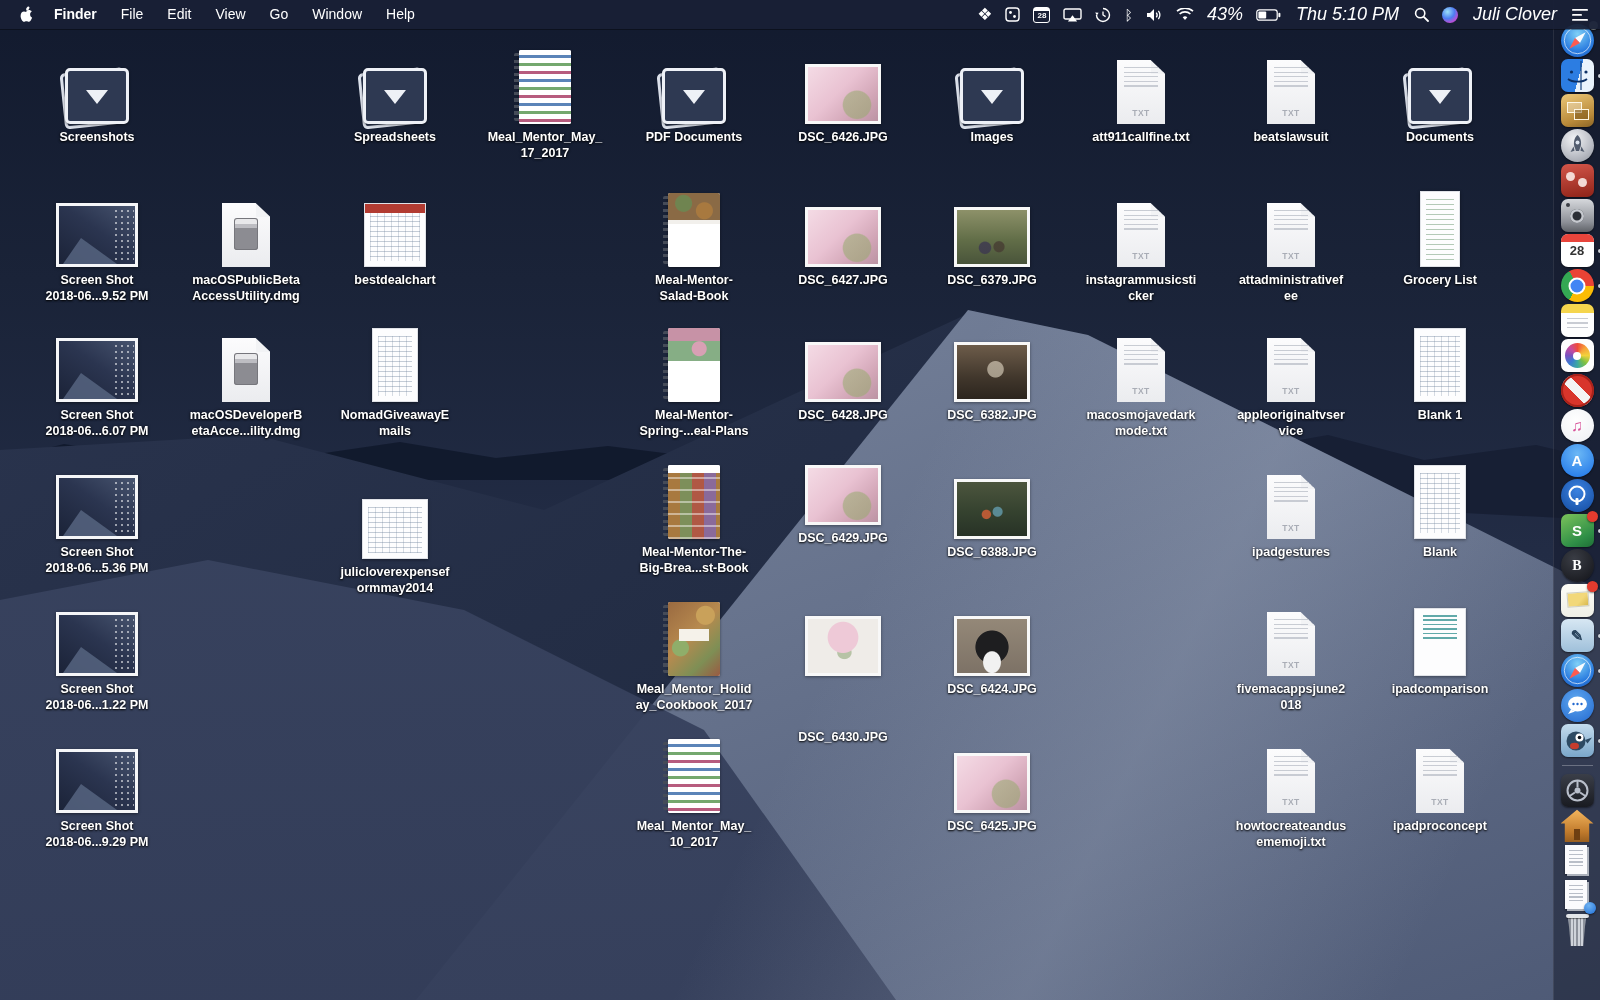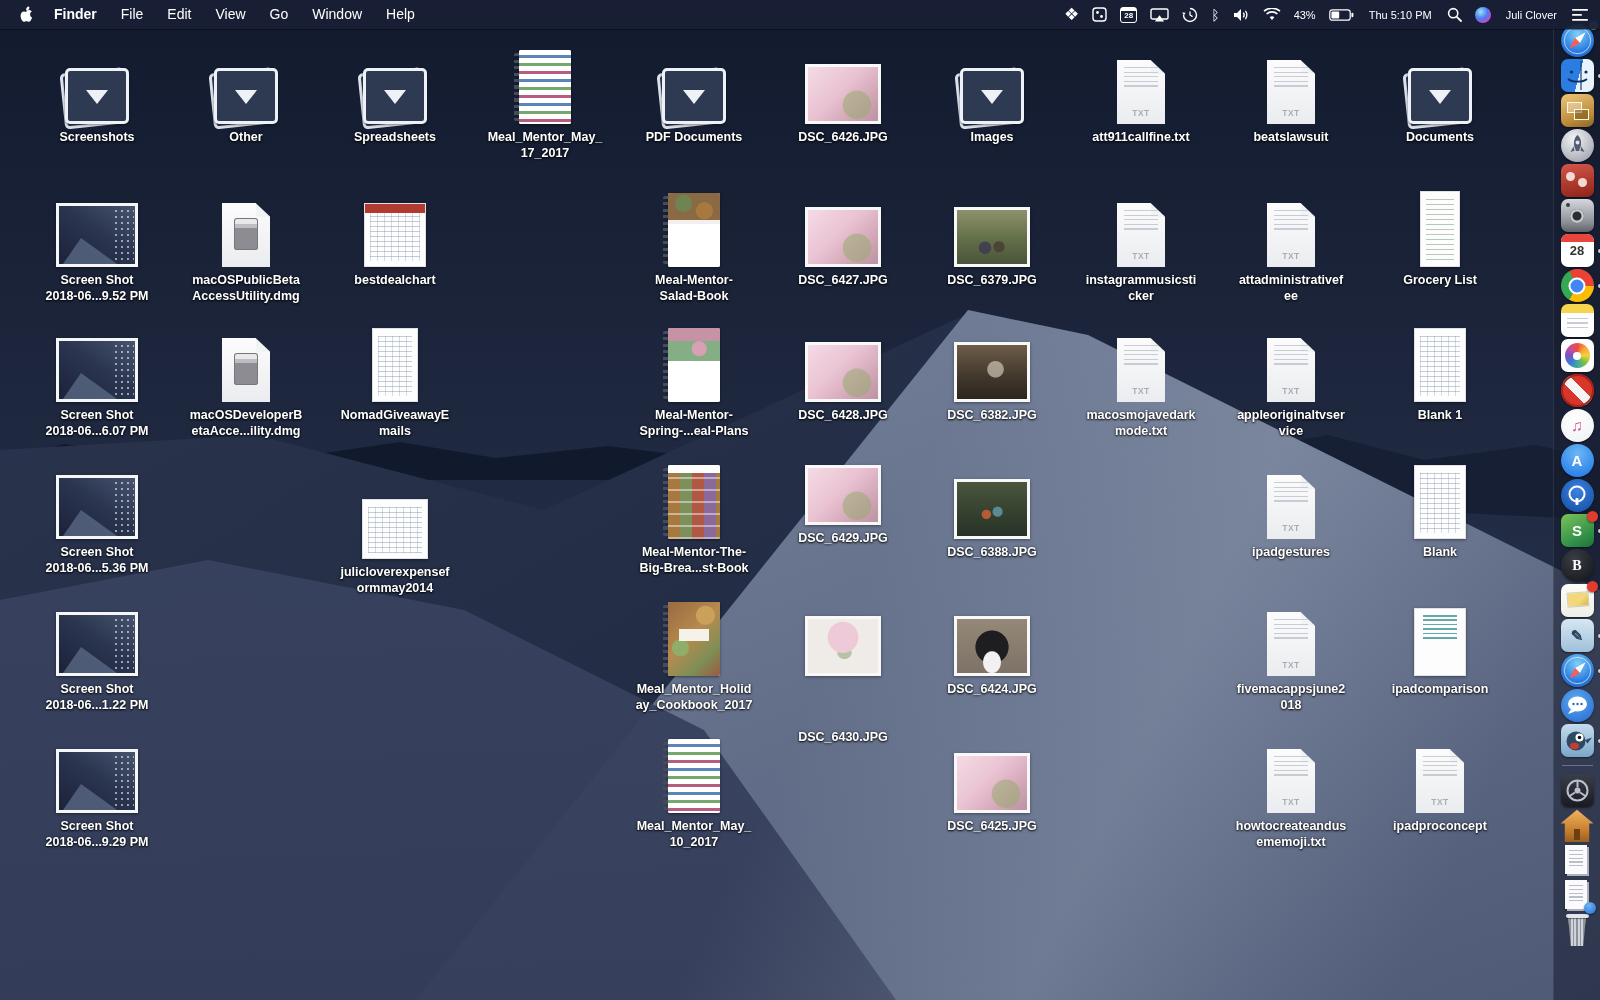--- a/index.html
+++ b/index.html
@@ -25,21 +25,21 @@
     background:rgba(24,32,54,.94);display:flex;align-items:center;color:#fff;
     font-size:14px;box-shadow:0 1px 0 rgba(0,0,0,.35);justify-content:center;}
   .apple{display:flex;align-items:center;margin:0 14px 0 19px;cursor:default;}
   .menus{display:flex;align-items:center;}
   .menu-item{padding:0 12px;line-height:29px;}
   .menu-item.app-name{font-weight:bold;padding-left:6px;}
   .status{margin-left:auto;display:flex;align-items:center;gap:13px;padding-right:12px;}
   .st{display:inline-flex;align-items:center;justify-content:center;line-height:1;}
   .st.glyph17{font-size:17px;}
   .st.bt{font-size:14px;font-family:"DejaVu Sans",sans-serif;}
-  .sttext{font-size:11px;}
+  .sttext{font-size:18px;font-style:italic;}
   .sttext.clock{margin:0 2px;}
   .sttext.user{margin:0 2px;}
   .mb-cal{width:17px;height:16px;border:1.4px solid #fff;border-radius:3px;position:relative;box-sizing:border-box;}
   .mb-cal::before{content:"";position:absolute;top:0;left:0;right:0;height:3.2px;background:#fff;}
   .mb-cal b{position:absolute;left:0;right:0;top:4.5px;text-align:center;font-size:8px;font-weight:bold;}
   .siri{width:16px;height:16px;border-radius:50%;
     background:radial-gradient(circle at 35% 30%,#9be0f7 0%,#4d7df2 45%,#b84fd6 72%,#2b2f6e 100%);}
   
   #desktop{position:absolute;inset:29px 47px 0 0;z-index:10;}
   .ditem{position:absolute;width:144px;display:flex;flex-direction:column;align-items:center;}
@@ -307,26 +307,20 @@
   </div>
 </div>
 
 <div id="desktop">
     <div class="ditem" style="left: 25px; top: 11px;">
       <div class="slot">
         <div class="ic-stack"></div>
       </div>
       <div class="dlabel">Screenshots</div>
     </div>
-    <div class="ditem" style="left: 174px; top: 11px;">
-      <div class="slot">
-        <div class="ic-stack"></div>
-      </div>
-      <div class="dlabel">Other</div>
-    </div>
     <div class="ditem" style="left: 323px; top: 11px;">
       <div class="slot">
         <div class="ic-stack"></div>
       </div>
       <div class="dlabel">Spreadsheets</div>
     </div>
     <div class="ditem" style="left: 473px; top: 11px;">
       <div class="slot">
         <div class="ic-spiral">
           <div class="cover cv-plan"></div>

